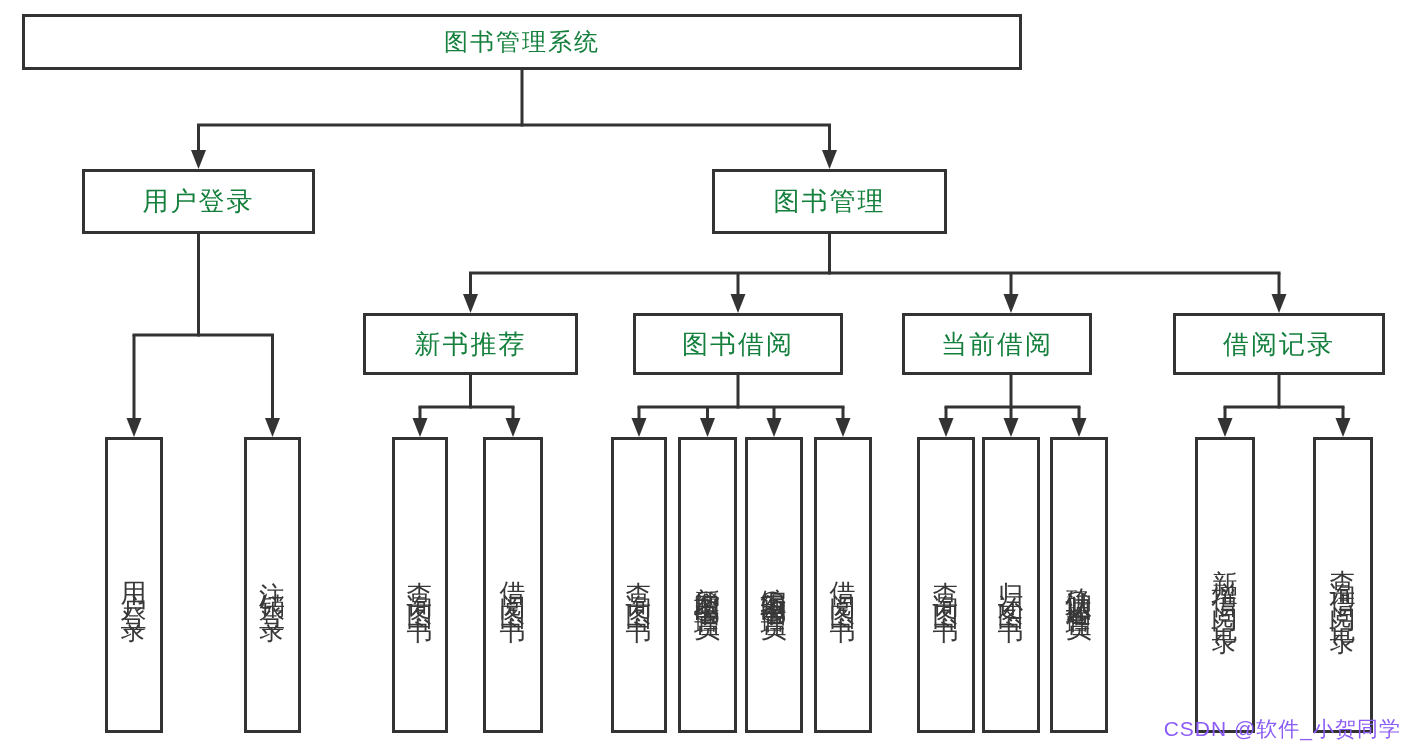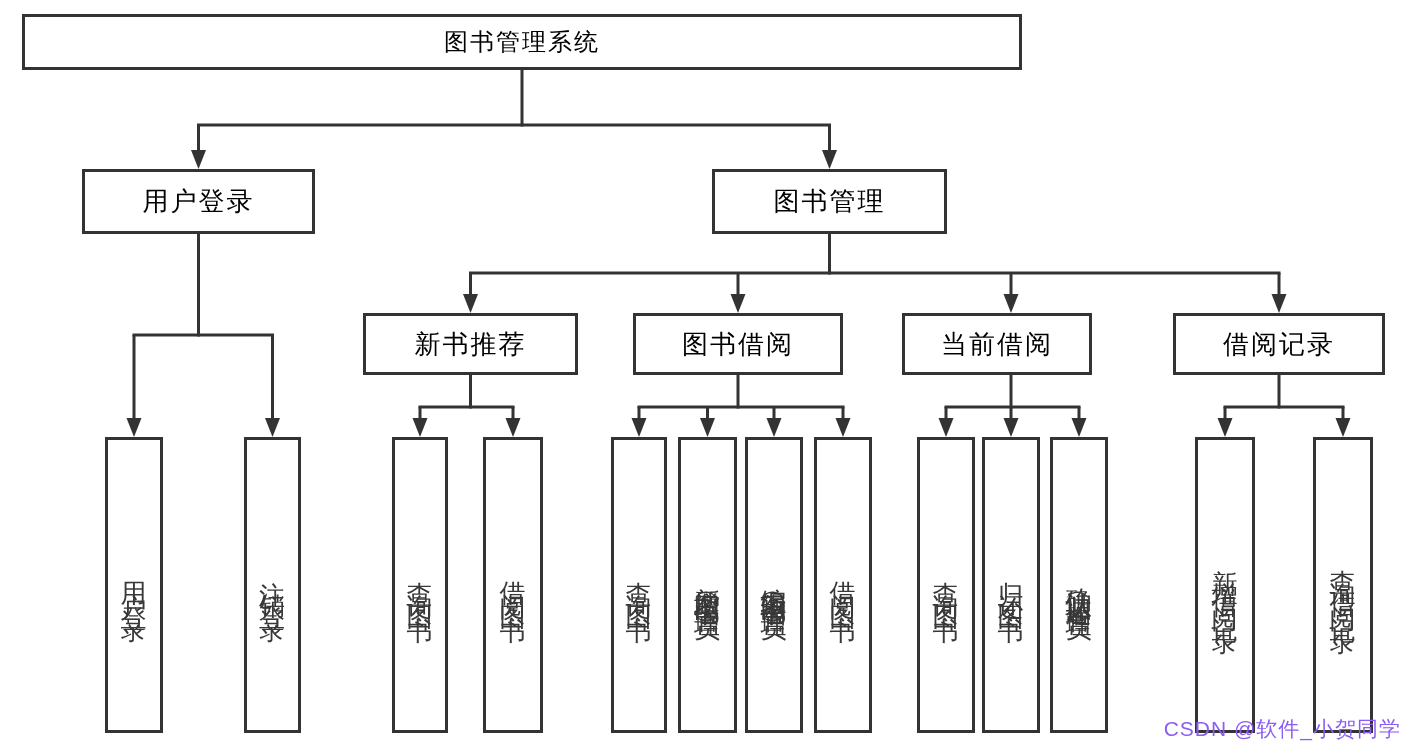--- a/index.html
+++ b/index.html
@@ -17,21 +17,21 @@
     box-sizing: border-box;
     border: 3px solid #333333;
     background: #ffffff;
     display: flex;
     align-items: center;
     justify-content: center;
   }
   .hlabel {
     letter-spacing: 2px;
     white-space: nowrap;
-    color: #000000;
+    color: #15803d;
   }
   .root .hlabel { font-size: 24px; }
   .lv2 .hlabel, .lv3 .hlabel { font-size: 26px; }
   .root { left: 22px; top: 14px; width: 1000px; height: 56px; }
   .lv2 { top: 169px; height: 65px; }
   .lv3 { top: 313px; height: 62px; }
   .lv4 { top: 437px; height: 296px; }
   .vlabel {
     writing-mode: vertical-rl;
     font-size: 26px;

